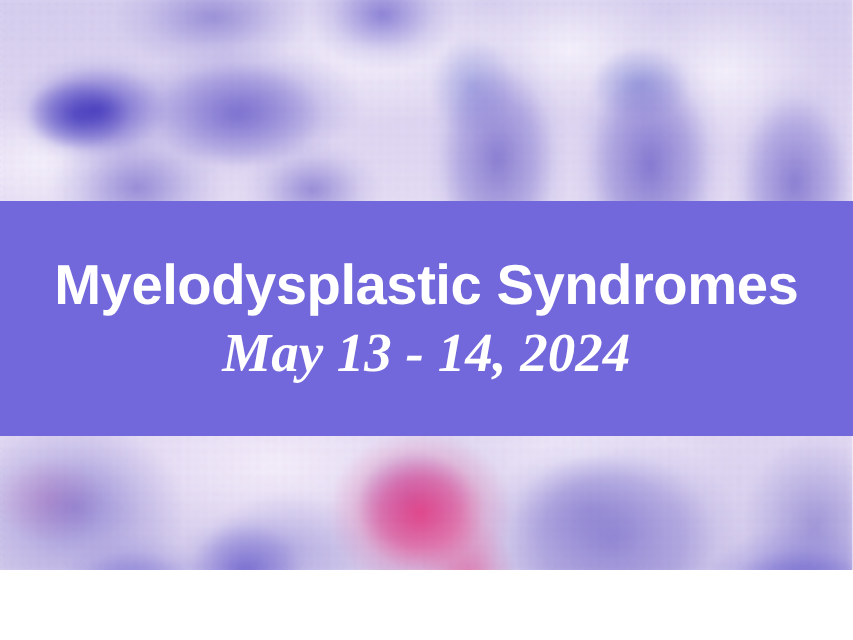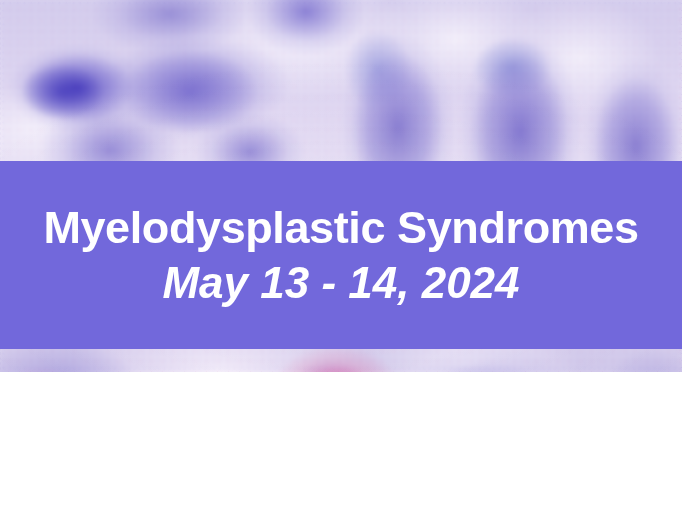--- a/index.html
+++ b/index.html
@@ -8,21 +8,21 @@
     padding: 0;
     background: #ffffff;
   }
   body {
     font-family: "Liberation Sans", sans-serif;
   }
 
   .promo-card {
     position: relative;
     width: 682px;
-    height: 372px;
+    height: 456px;
     overflow: hidden;
     background: #e9e2f2;
   }
 
   
   .micrograph {
     position: absolute;
     inset: 0;
     background-color: #ece6f6;
     background-image:
@@ -112,20 +112,21 @@
     font-size: 45px;
     font-weight: bold;
     line-height: 55px;
     letter-spacing: -0.4px;
     white-space: nowrap;
   }
   .banner-line.dates {
     font-style: italic;
     font-size: 44px;
     letter-spacing: 0px;
+    font-family: Liberation Serif, serif;
   }
 </style>
 </head>
 <body>
 
 <div class="promo-card">
 
   <div class="micrograph">
     <div class="micrograph-grain"></div>
     <div class="micrograph-soft"></div>

